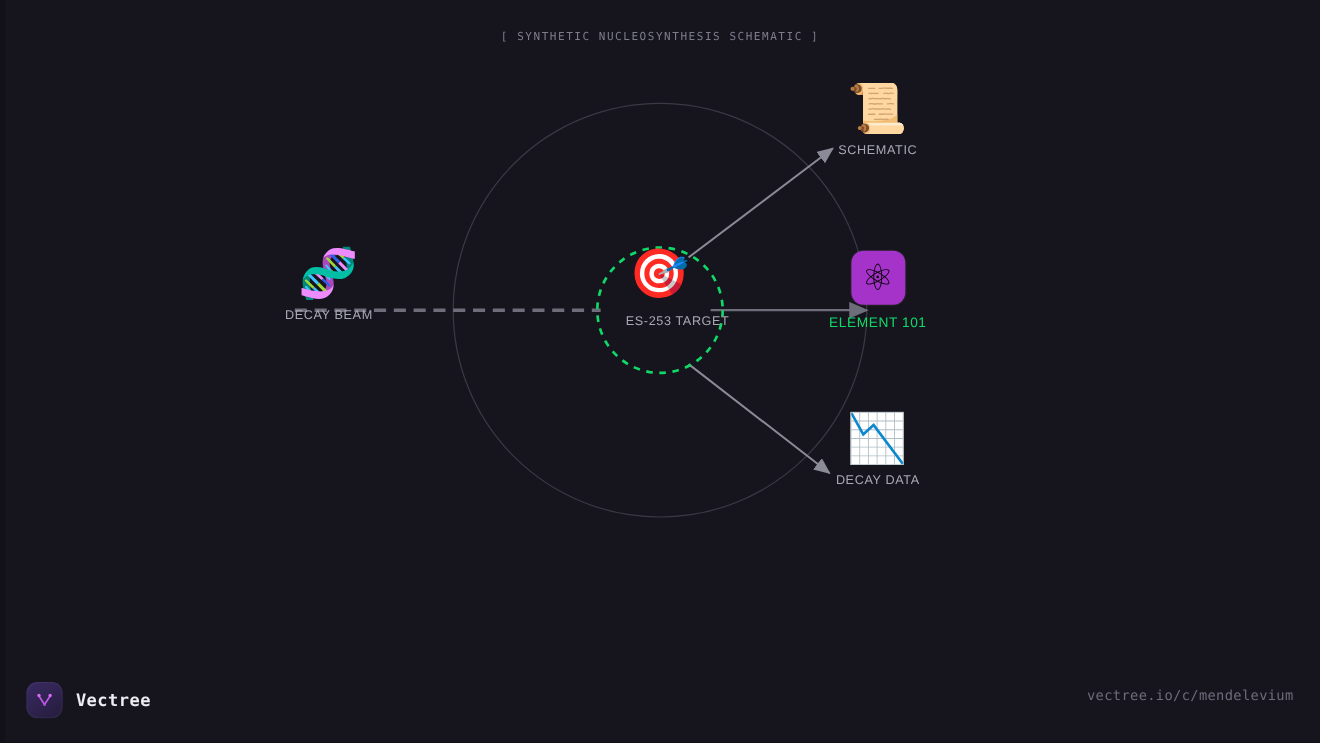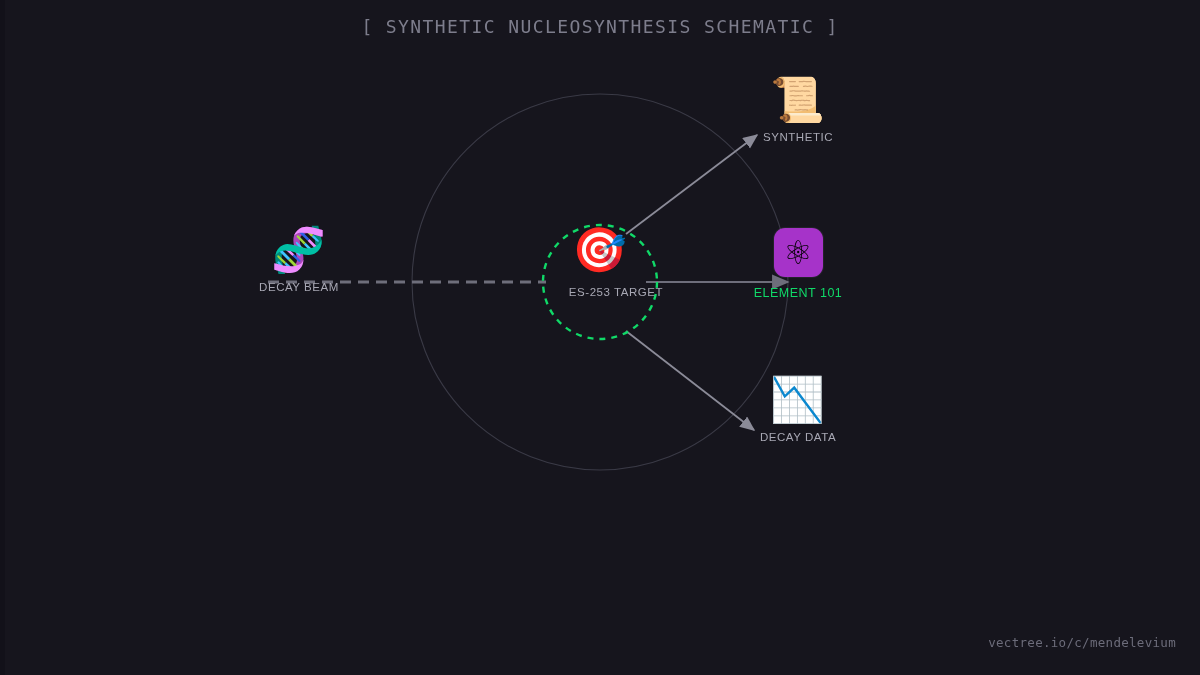--- a/index.html
+++ b/index.html
@@ -23,24 +23,24 @@
     left: 0; top: 0; bottom: 0;
     width: 5px;
     background: #121119;
     z-index: 9;
   }
 
   #schematic-title {
     position: absolute;
     left: 0;
     right: 0;
-    top: 16px;
+    top: 28px;
     text-align: center;
     font-family: "DejaVu Sans Mono", "Liberation Mono", monospace;
-    font-size: 18px;
+    font-size: 10px;
     letter-spacing: 1.4px;
     color: #7d7d8c;
     white-space: pre;
   }
 
   #diagram-svg {
     position: absolute;
     left: 0;
     top: 0;
     width: 1200px;
@@ -148,21 +148,21 @@
     font-family: "DejaVu Sans Mono", "Liberation Mono", monospace;
     font-size: 35px;
     font-weight: bold;
     color: #f2f2f7;
     letter-spacing: 1.2px;
     line-height: 1;
   }
   #footer-url {
     position: absolute;
     right: 24px;
-    bottom: 25px;
+    bottom: 36px;
     font-family: "DejaVu Sans Mono", "Liberation Mono", monospace;
     font-size: 12.5px;
     color: #6c6c7a;
     letter-spacing: 0.3px;
   }
 </style>
 </head>
 <body>
 
 <div id="stage">
@@ -197,33 +197,44 @@
     <div class="node-label">DECAY BEAM</div>
   </div>
 
   <div class="node" id="node-target">
     <div class="node-emoji">🎯</div>
     <div class="node-label">ES-253 TARGET</div>
   </div>
 
   <div class="node" id="node-mendeleev">
     <div class="node-emoji">📜</div>
-    <div class="node-label">SYNTHETIC</div>
+    <div class="node-label">SCHEMATIC</div>
   </div>
 
   <div class="node" id="node-element101">
     <div class="tile">
       <div class="node-emoji">⚛</div>
     </div>
     <div class="node-label accent">ELEMENT 101</div>
   </div>
 
   <div class="node" id="node-decay">
     <div class="node-emoji">📉</div>
     <div class="node-label">DECAY DATA</div>
   </div>
 
   <div id="footer">
+    <div id="brand-row">
+      <div id="brand-logo">
+        <svg width="19" height="19" viewBox="0 0 24 24" xmlns="http://www.w3.org/2000/svg">
+          <path d="M5.6 7.2 L12 17 L18.4 7.2" fill="none" stroke="#c058e8" stroke-width="1.9" stroke-linecap="round" stroke-linejoin="round"></path>
+          <circle cx="5.6" cy="6.6" r="1.9" fill="#d96ef5"></circle>
+          <circle cx="18.4" cy="6.6" r="1.9" fill="#d96ef5"></circle>
+          <circle cx="12" cy="17.2" r="1.5" fill="#a84ddb"></circle>
+        </svg>
+      </div>
+      <div id="brand-name">Vectree</div>
+    </div>
   </div>
 
   <div id="footer-url">vectree.io/c/mendelevium</div>
 
 </div>
 
 </body></html>

